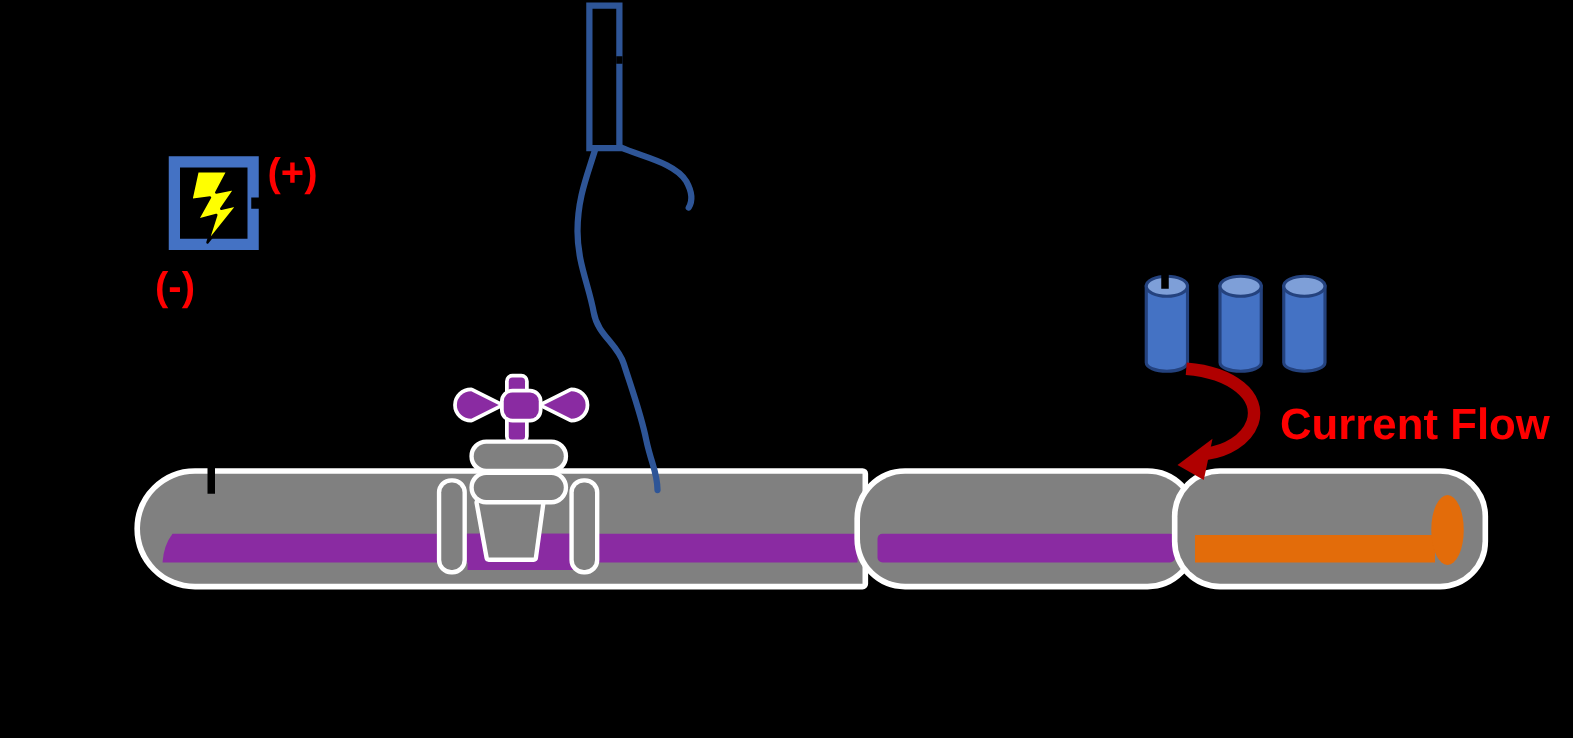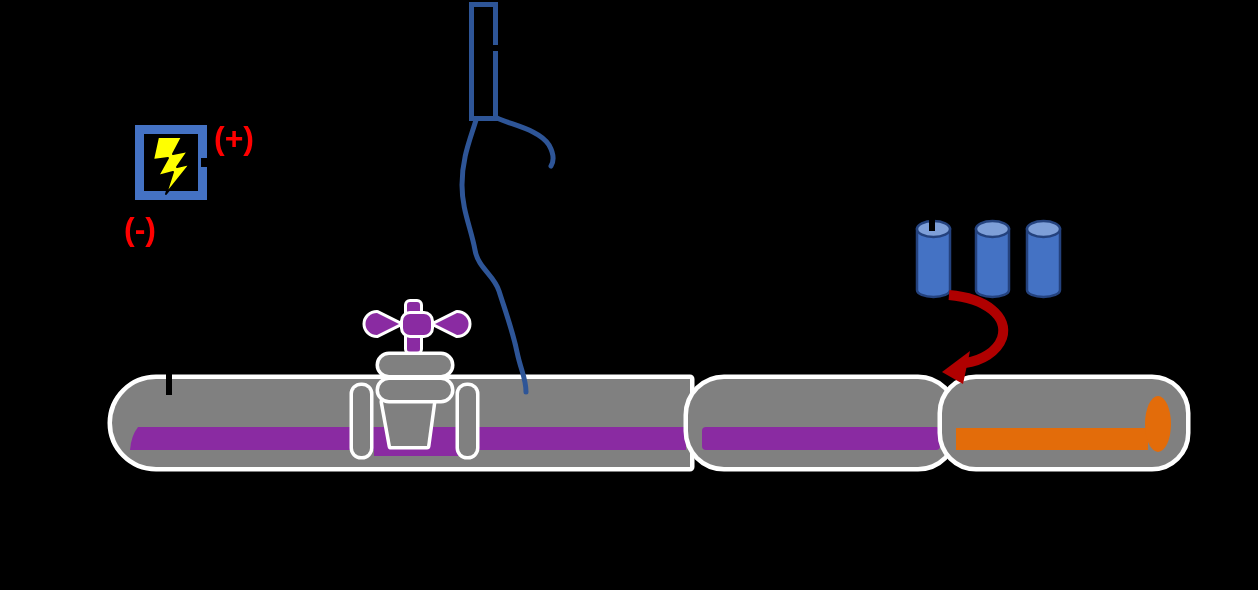--- a/index.html
+++ b/index.html
@@ -96,13 +96,14 @@
     <g>
       <path d="M949,295 C986,298 1009,317 1002,338 C997,352 981,361 965,363" fill="none" stroke="#B00000" stroke-width="10"></path>
       <polygon points="942,372 970,351 963,384" fill="#B00000"></polygon>
     </g>
   </svg>
 
   <div class="label label-plus">(+)</div>
 
   <div class="label label-minus">(-)</div>
 
+  <div class="label label-flow">Current Flow</div>
 </div>
 
 </body></html>

